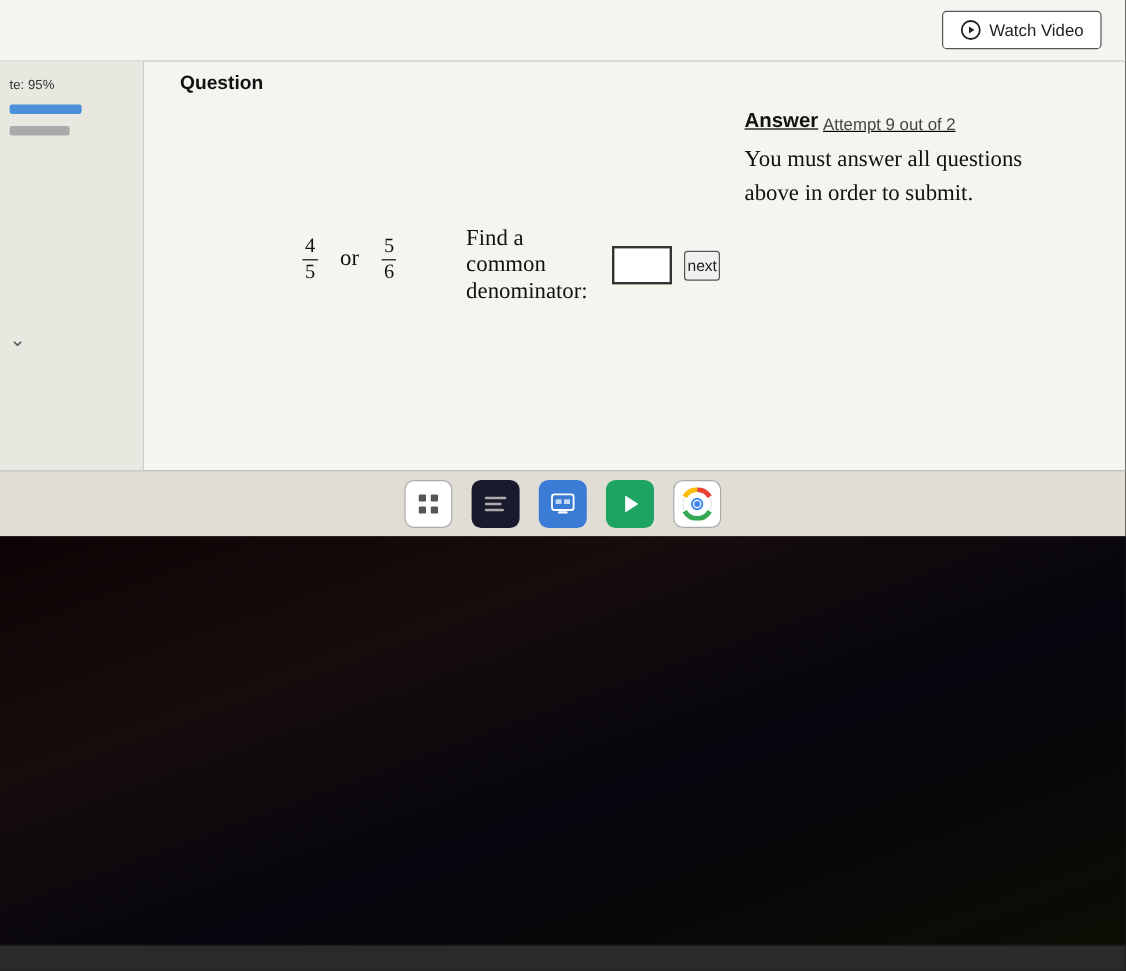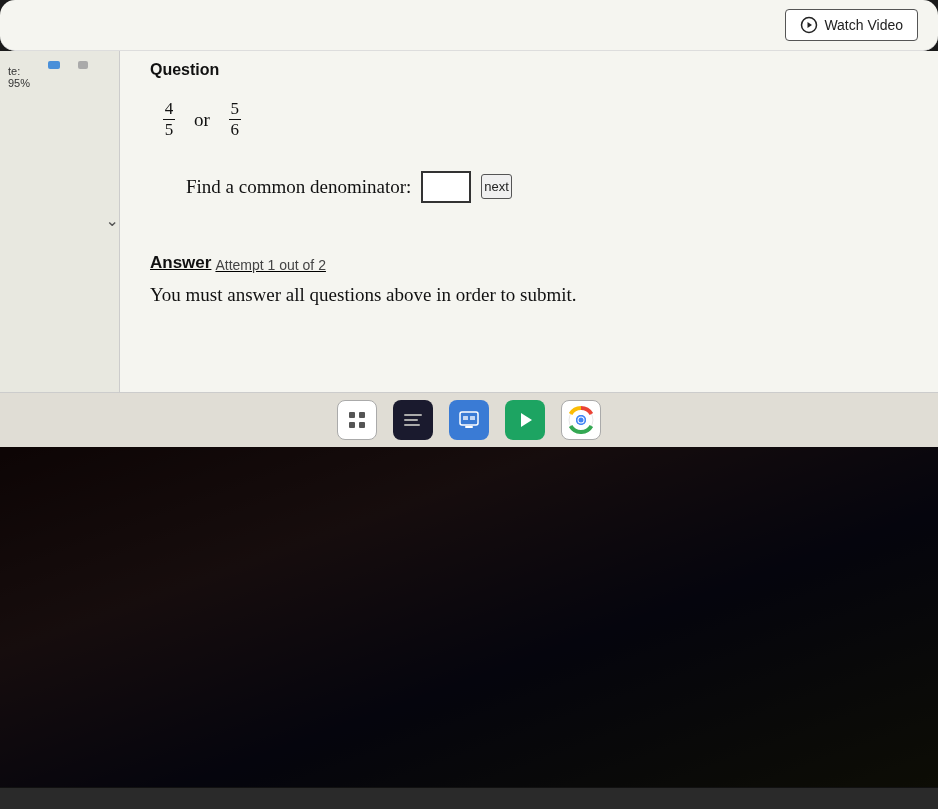--- a/index.html
+++ b/index.html
@@ -21,21 +21,20 @@
     
     .top-bar {
       width: 100%;
       height: 51px;
       background: #f5f5f0;
       border-bottom: 1px solid #ddd;
       display: flex;
       align-items: center;
       justify-content: flex-end;
       padding-right: 20px;
-      border-radius: 15px;
     }
 
     .watch-video-btn {
       display: flex;
       align-items: center;
       gap: 6px;
       border: 1.5px solid #555;
       border-radius: 4px;
       padding: 6px 14px;
       background: white;
@@ -57,21 +56,21 @@
       background: #f5f5f0;
       display: flex;
       flex-direction: row;
     }
 
     
     .sidebar {
       width: 120px;
       background: #e8e8e0;
       display: flex;
-      flex-direction: row;
+      flex-direction: column;
       align-items: flex-start;
       padding-top: 10px;
       gap: 10px;
       border-right: 1px solid #ccc;
     }
 
     .sidebar-progress-label {
       font-size: 11px;
       color: #333;
       font-family: Arial, sans-serif;
@@ -100,21 +99,21 @@
       margin-left: 8px;
       font-size: 16px;
       color: #555;
     }
 
     
     .question-area {
       flex: 1;
       padding: 10px 40px 20px 30px;
       display: flex;
-      flex-direction: column;
+      flex-direction: row;
       gap: 20px;
     }
 
     .question-label {
       font-size: 16px;
       font-weight: bold;
       font-family: Arial, sans-serif;
       color: #111;
       margin-bottom: 0;
     }
@@ -318,21 +317,21 @@
 
       <div class="find-denominator-row">
         <span>Find a common denominator:</span>
         <input class="answer-input" type="text" value="" style="">
         <button class="next-btn">next</button>
       </div>
 
       <div class="answer-section">
         <div class="answer-label-row">
           <span class="answer-bold">Answer</span>
-          <span class="attempt-text">Attempt 1 out of 2</span>
+          <span class="attempt-text">Attempt 9 out of 2</span>
         </div>
         <div class="submit-warning">You must answer all questions above in order to submit.</div>
       </div>
 
     </div>
   </div>
 
   <div class="taskbar-row">
     <div class="taskbar-icon taskbar-icon-1">
 

